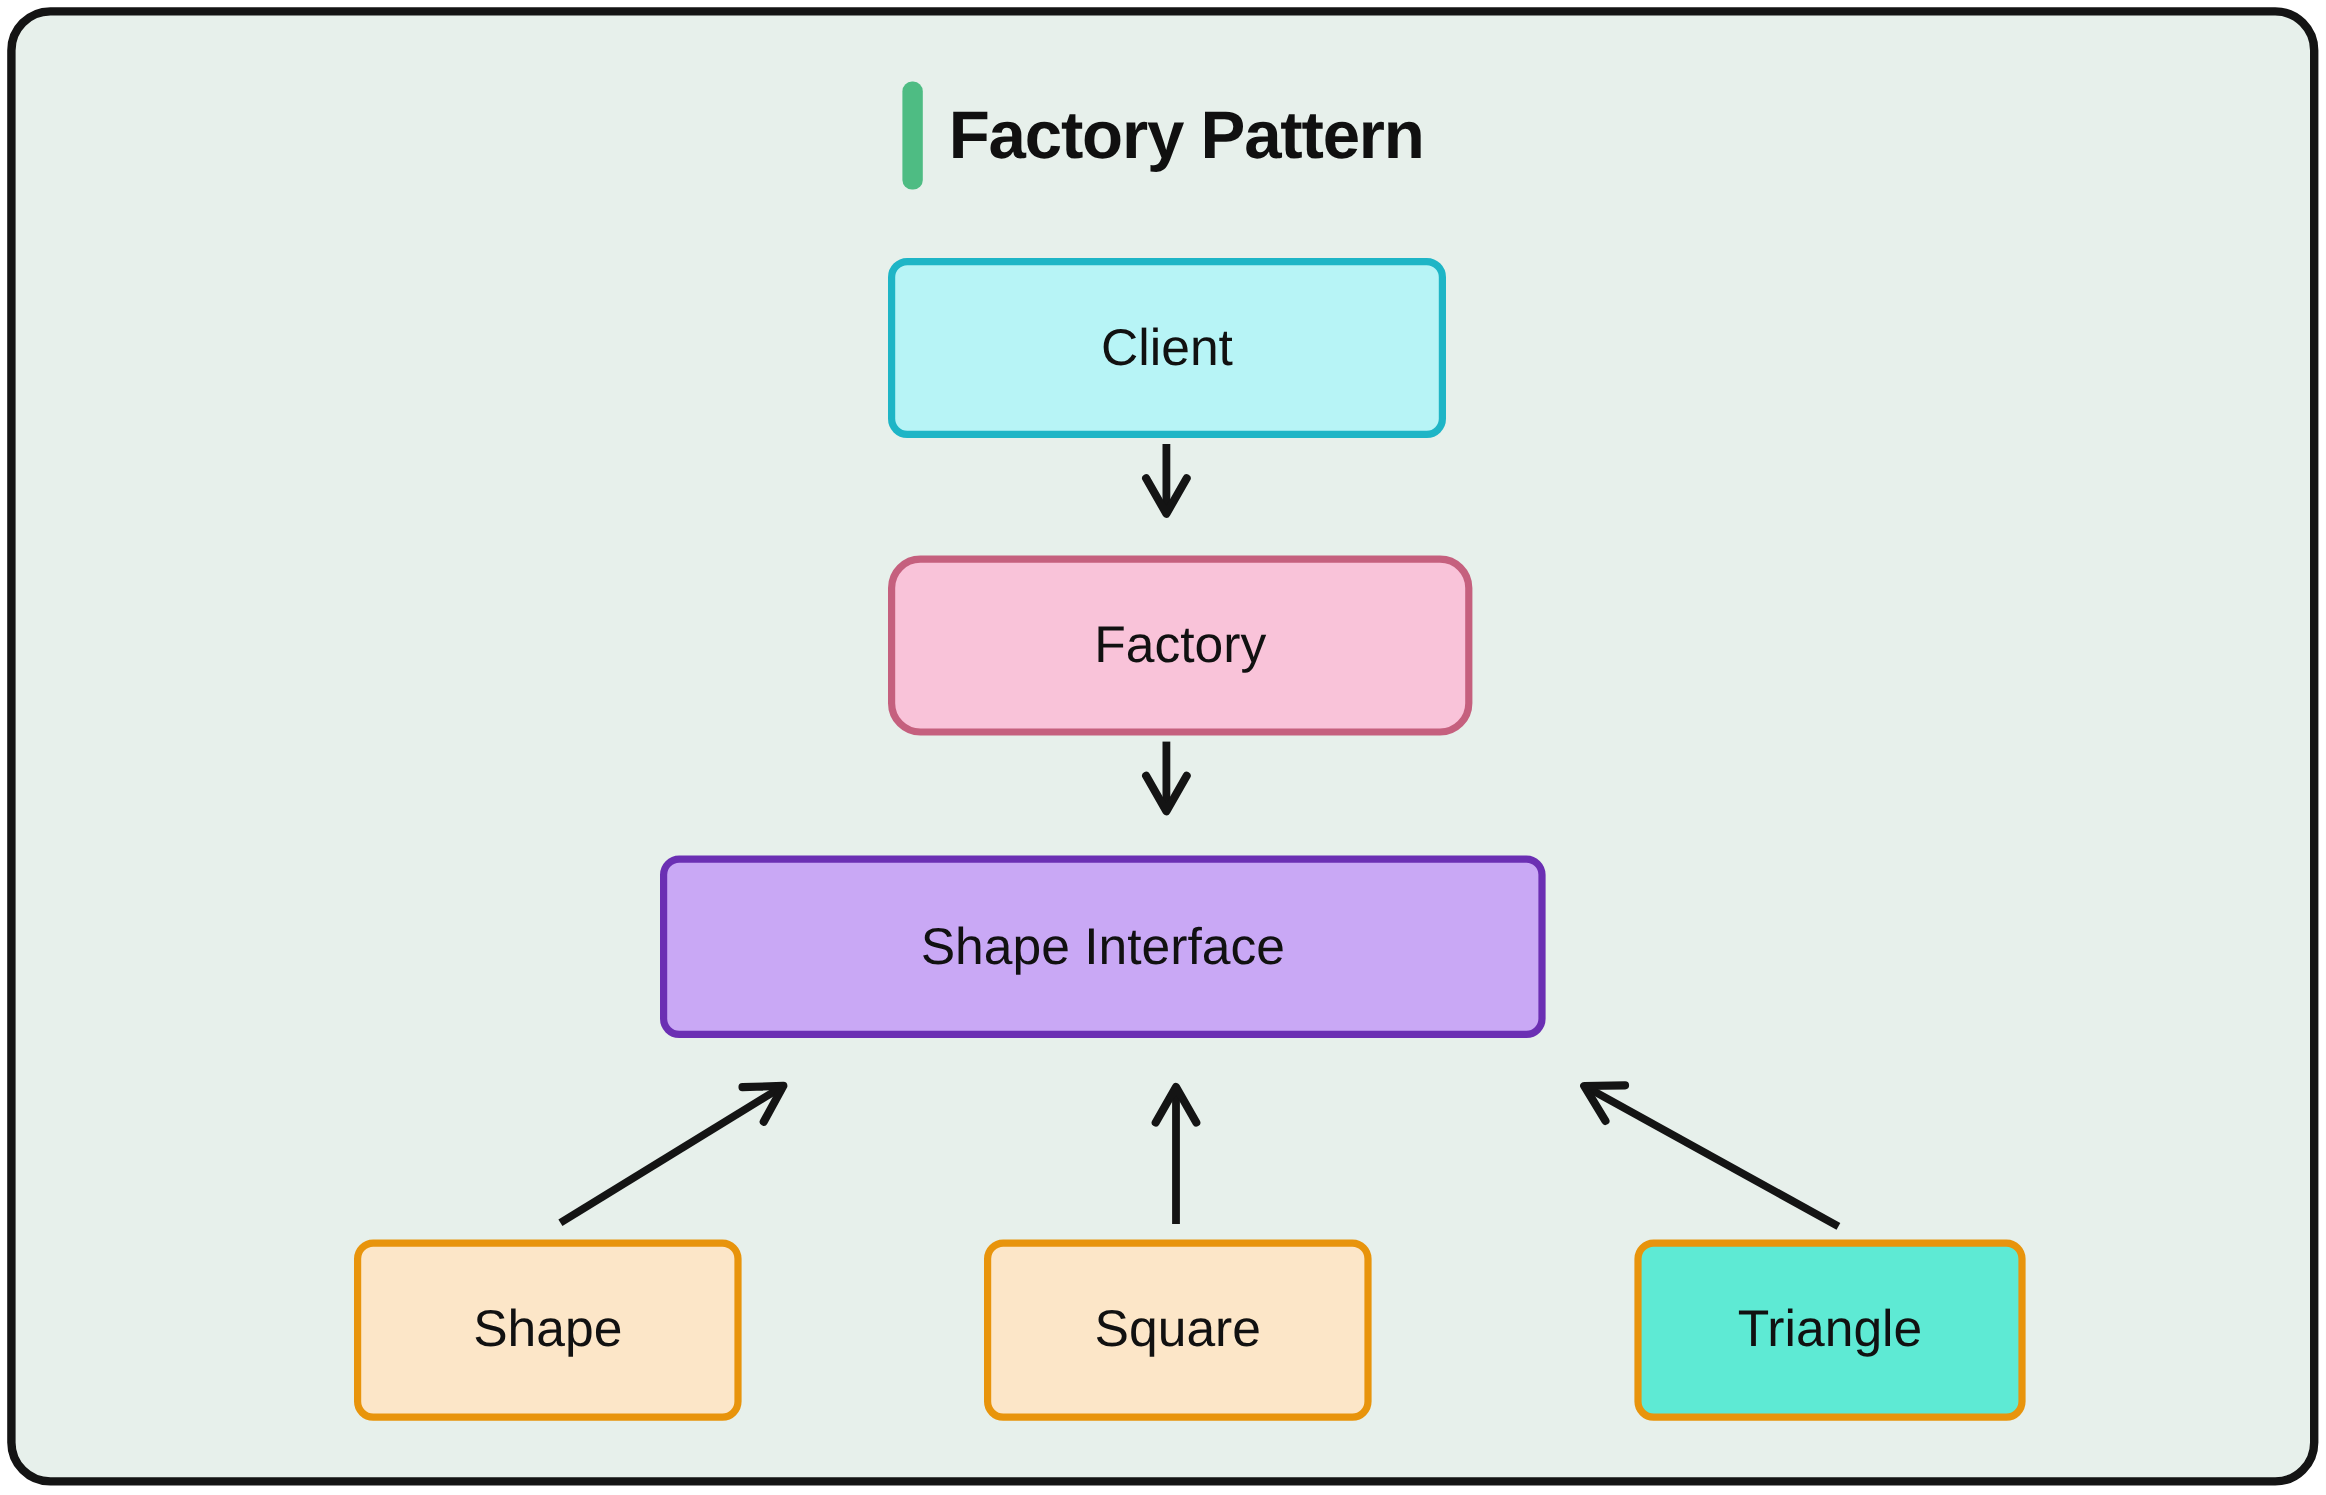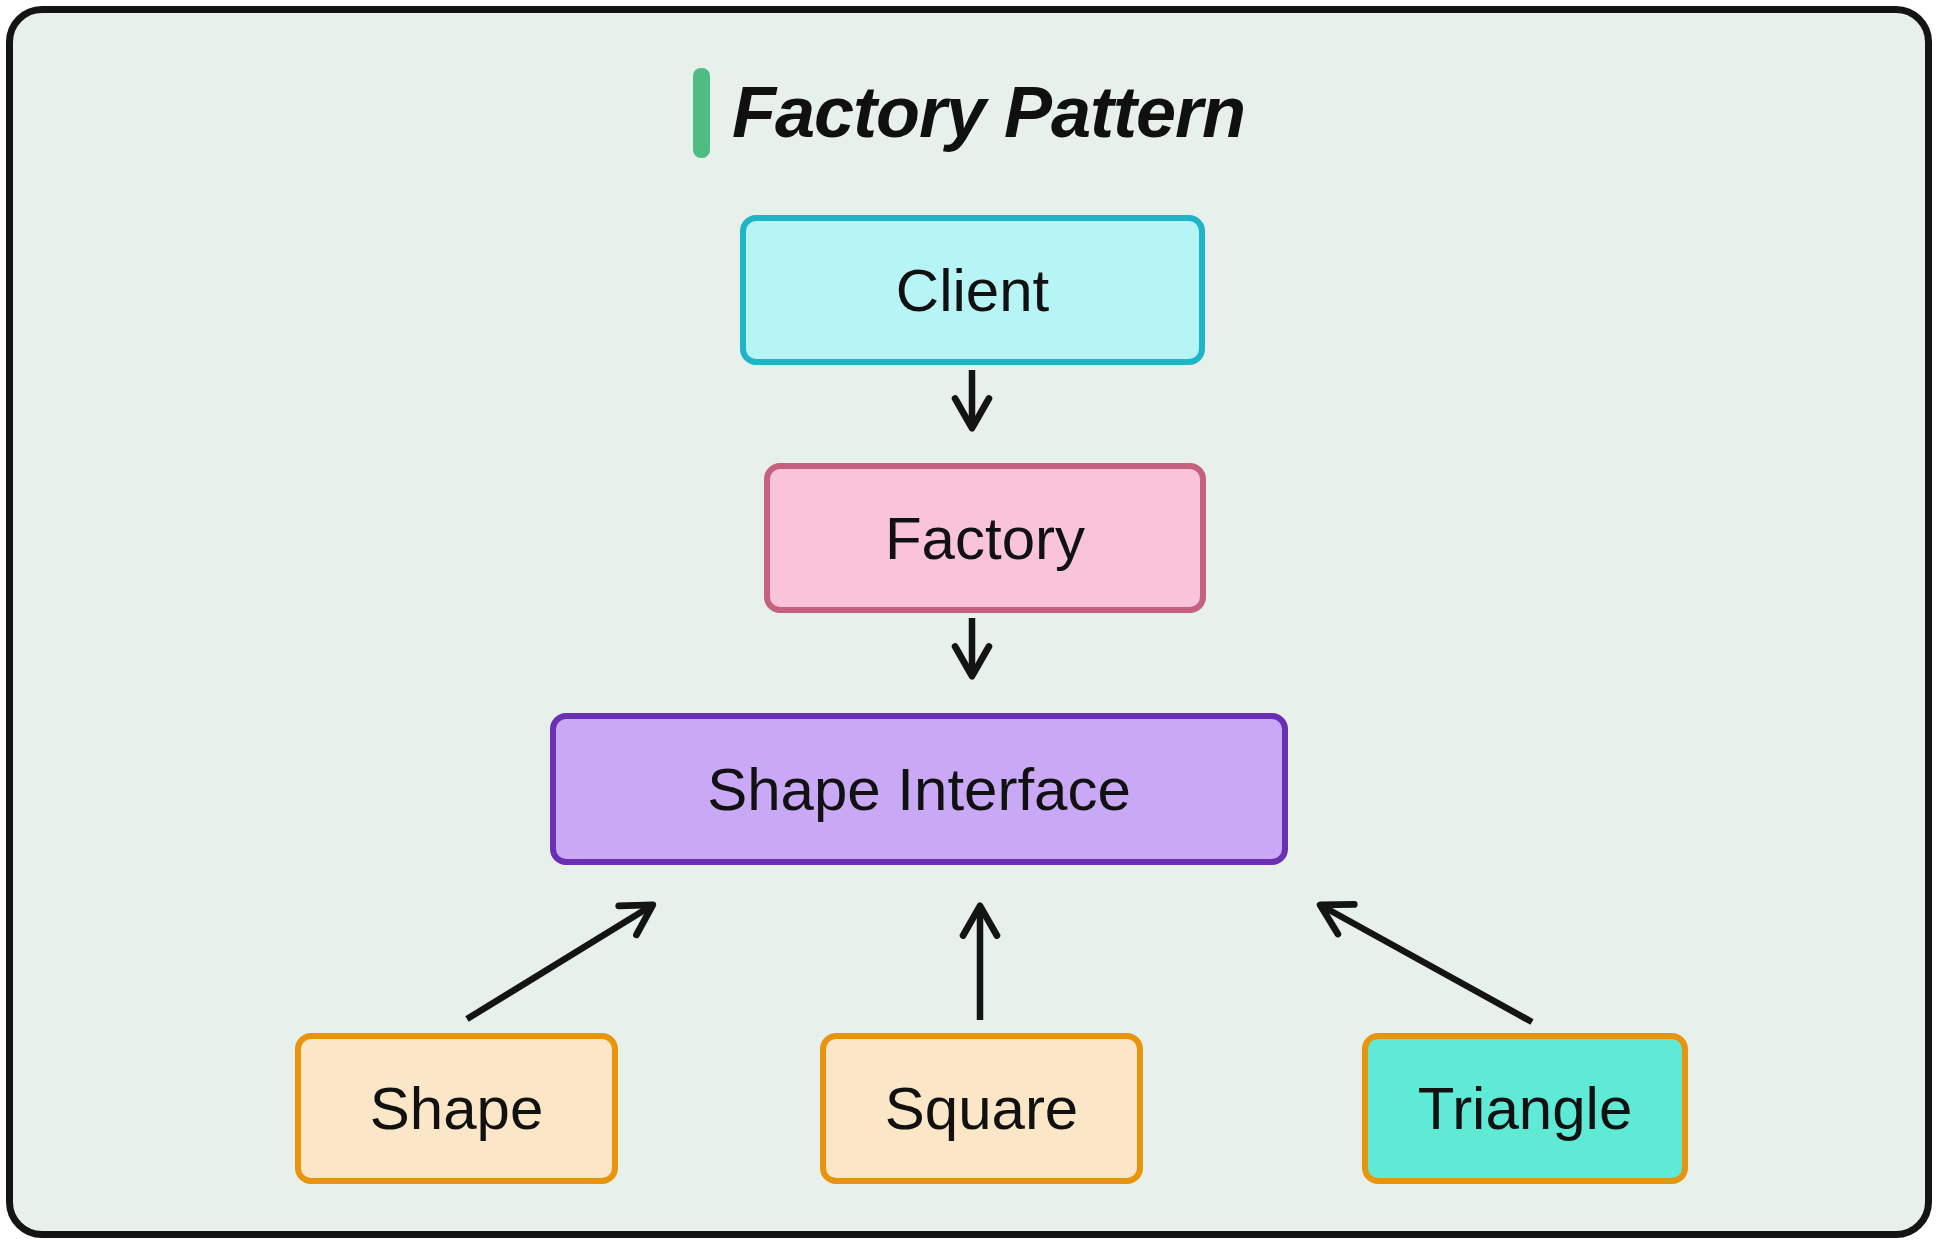--- a/index.html
+++ b/index.html
@@ -30,46 +30,45 @@
     gap: 22px;
     z-index: 2;
   }
   .accent-bar {
     width: 17px; height: 90px;
     border-radius: 8px;
     background: #4ebc83;
     flex: 0 0 auto;
   }
   .title-text {
-    font-size: 72px;
+    font-size: 56px;
     font-weight: 600;
     letter-spacing: -1px;
     color: #101010;
     line-height: 1.05;
     white-space: nowrap;
-    font-style: italic;
   }
   .node {
     position: absolute;
     border-width: 6px;
     border-style: solid;
     border-radius: 16px;
     display: flex;
     align-items: center;
     justify-content: center;
     z-index: 2;
   }
   .node .label {
-    font-size: 60px;
+    font-size: 43px;
     font-weight: 500;
     color: #111111;
     white-space: nowrap;
   }
   .node-client          { left: 740px;  top: 215px;  width: 465px; height: 150px; }
-  .node-factory         { left: 764px;  top: 463px;  width: 442px; height: 150px; }
+  .node-factory         { left: 740px;  top: 463px;  width: 487px; height: 150px; border-radius: 27px; }
   .node-shape-interface { left: 550px;  top: 713px;  width: 738px; height: 152px; }
   .node-circle          { left: 295px;  top: 1033px; width: 323px; height: 151px; }
   .node-square          { left: 820px;  top: 1033px; width: 323px; height: 151px; }
   .node-triangle        { left: 1362px; top: 1033px; width: 326px; height: 151px; }
   .edges-layer {
     position: absolute;
     inset: 0;
     width: 1938px; height: 1246px;
     z-index: 1;
     pointer-events: none;

